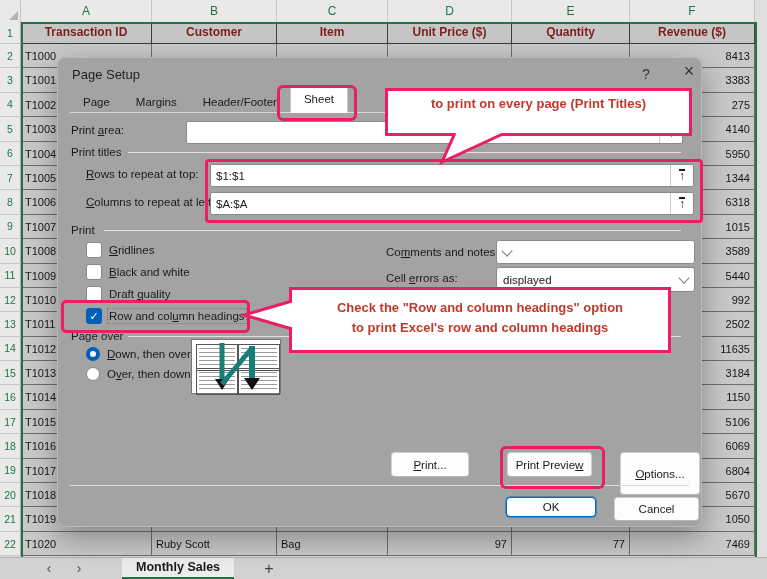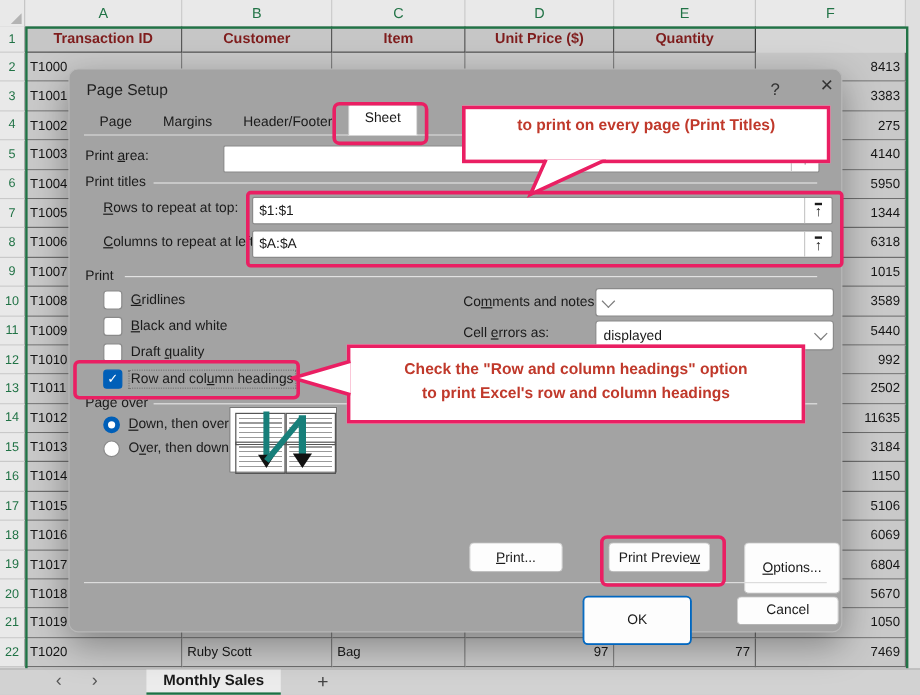--- a/index.html
+++ b/index.html
@@ -89,20 +89,21 @@
 </div>
 
 <div class="grid">
   <div class="srow hrow">
     <div class="rn">1</div>
     <div class="cell">Transaction ID</div>
     <div class="cell">Customer</div>
     <div class="cell">Item</div>
     <div class="cell">Unit Price ($)</div>
     <div class="cell">Quantity</div>
+    <div class="cell">Revenue ($)</div>
   </div>
   <div>
   <div class="srow">
     <div class="rn" data-cell="n">2</div>
     <div class="cell" data-cell="txid">T1000</div>
     <div class="cell" data-cell="customer"></div>
     <div class="cell" data-cell="item"></div>
     <div class="cell" data-cell="unit"></div>
     <div class="cell" data-cell="qty"></div>
     <div class="cell" data-cell="revenue">8413</div>
@@ -419,21 +420,21 @@
   <button class="btn" style="left:333px;top:394px;width:78px;height:25px">
       <span><span class="u">P</span><span>rint...</span></span>
     </button>
   <button class="btn" style="left:449px;top:394px;width:85px;height:25px">
       <span><span>Print Previe</span><span class="u">w</span></span>
     </button>
   <button class="btn" style="left:562px;top:394px;width:80px;height:43px">
       <span><span class="u">O</span><span>ptions...</span></span>
     </button>
   <div class="groupline" style="left:12px;top:427px;width:619px;background:#dcdcdc"></div>
-  <button class="btn default" style="left:428px;top:439px;width:90px;height:40px">OK</button>
+  <button class="btn default" style="left:448px;top:439px;width:90px;height:20px">OK</button>
   <button class="btn" style="left:556px;top:439px;width:85px;height:24px">Cancel</button>
 
   <div class="hl" style="left:219px;top:27px;width:74px;height:30px"></div>
   <div class="hl" style="left:147px;top:101px;width:492px;height:58px;border-radius:4px"></div>
   <div class="hl" style="left:3px;top:242px;width:183px;height:27px;border-radius:5px"></div>
   <div class="hl" style="left:442px;top:388px;width:99px;height:37px"></div>
 </div>
 
 <div class="callout" style="left:385px;top:88px;width:307px;height:48px">
   <div>to print on every page (Print Titles)</div>

